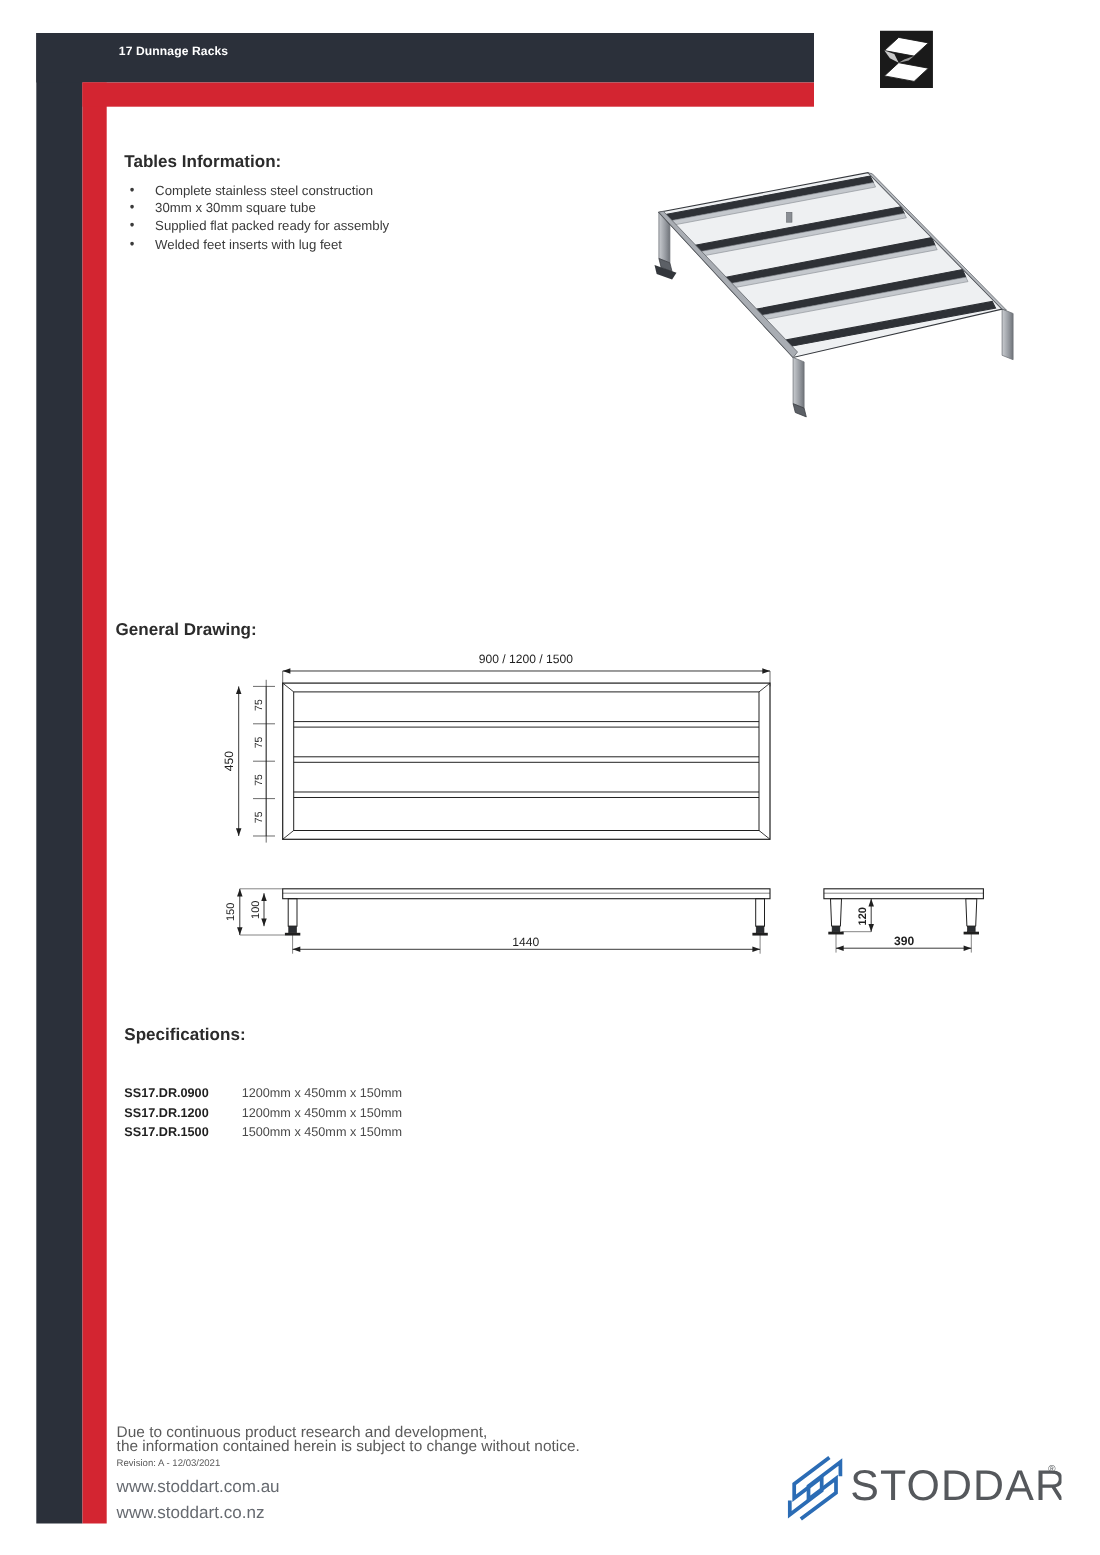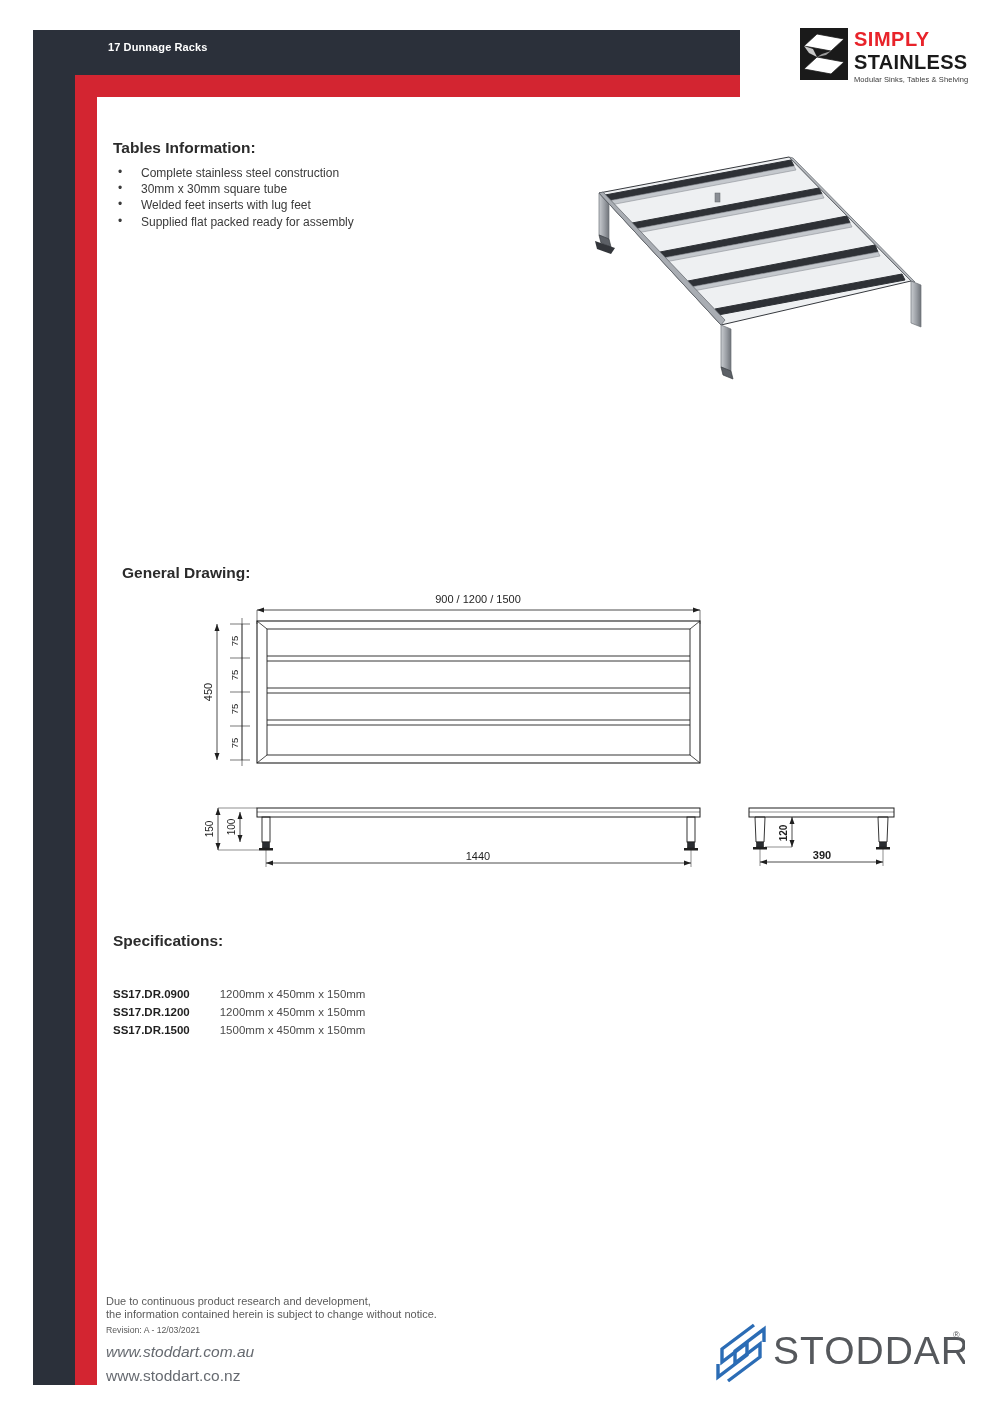--- a/index.html
+++ b/index.html
@@ -97,21 +97,21 @@
 
   
   .sec-heading {
     position: absolute;
     font-size: 15.5px;
     font-weight: bold;
     color: #2b2b2b;
     white-space: nowrap;
   }
   #h-product { left: 113px; top: 139px; }
-  #h-drawing { left: 122px; top: 564px; }
+  #h-drawing { left: 105px; top: 564px; }
   #h-specs   { left: 113px; top: 932px; }
 
   
   .bullets {
     position: absolute;
     left: 113px; top: 165px;
     width: 420px;
     list-style: none;
     margin: 0; padding: 0;
   }
@@ -164,21 +164,21 @@
     padding-right: 30px !important;
   }
   .spec-dims {
     color: #4a4a4a;
   }
 
   
   .footer-note {
     position: absolute;
     left: 106px; top: 1295px;
-    font-size: 11px;
+    font-size: 14px;
     color: #5a5a5a;
     line-height: 12.5px;
     white-space: nowrap;
   }
   .footer-rev {
     position: absolute;
     left: 106px; top: 1325px;
     font-size: 8.7px;
     color: #5a5a5a;
     white-space: nowrap;
@@ -215,34 +215,29 @@
   <div class="ss-logo">
     <div class="ss-mark">
       <svg width="48" height="52" viewBox="0 0 48 52">
         <rect x="0" y="0" width="48" height="52" fill="#1a1a1a"></rect>
         <polygon points="17,6 44,11 31,23 4,18" fill="#ffffff" stroke="#1a1a1a" stroke-width="0.8"></polygon>
         <polygon points="17,29 44,34 31,46 4,41" fill="#ffffff" stroke="#1a1a1a" stroke-width="0.8"></polygon>
         <polygon points="31,23 22,26 17,29 26,27" fill="#9a9a9a"></polygon>
         <polygon points="4,18 13,21 17,29 9,25" fill="#c8c8c8"></polygon>
       </svg>
     </div>
-    <div class="ss-text">
-      <div class="ss-simply">SIMPLY</div>
-      <div class="ss-stainless">STAINLESS</div>
-      <div class="ss-tagline">Modular Sinks, Tables &amp; Shelving</div>
-    </div>
   </div>
 
   <div class="sec-heading" id="h-product">Tables Information:</div>
 
   <ul class="bullets">
     <li>Complete stainless steel construction</li>
     <li>30mm x 30mm square tube</li>
+    <li>Supplied flat packed ready for assembly</li>
     <li>Welded feet inserts with lug feet</li>
-    <li>Supplied flat packed ready for assembly</li>
   </ul>
 
   <div class="photo">
     <svg width="350" height="245" viewBox="0 0 350 245">
       <defs>
         <linearGradient id="gsteel" x1="0" y1="0" x2="0" y2="1">
           <stop offset="0%" stop-color="#d8dadd"></stop>
           <stop offset="50%" stop-color="#a8acb2"></stop>
           <stop offset="100%" stop-color="#7d8187"></stop>
         </linearGradient>
@@ -435,21 +430,21 @@
     </tbody>
   </table>
 
   <div class="footer-note">
     <div>Due to continuous product research and development,</div>
     <div>the information contained herein is subject to change without notice.</div>
   </div>
 
   <div class="footer-rev">Revision: A - 12/03/2021</div>
 
-  <a class="footer-url" id="url-au" href="#" style="text-decoration:none;font-style:italic;">www.stoddart.com.au</a>
+  <a class="footer-url" id="url-au" href="#" style="text-decoration:none;">www.stoddart.com.au</a>
   <a class="footer-url" id="url-nz" href="#" style="text-decoration:none;">www.stoddart.co.nz</a>
 
   <div class="stoddart">
     <svg width="265" height="70" viewBox="0 0 265 70">
       <g fill="none" stroke="#2b6cb5" stroke-width="3.4" stroke-linejoin="miter">
         <path d="M54 7 L22 31 L22 44 L47 25 L47 37 L18 59 L18 46"></path>
         <path d="M28 63 L60 39 L60 26 L35 45 L35 33 L64 11 L64 24"></path>
       </g>
       <text x="73" y="46" font-family="Liberation Sans, sans-serif" font-size="39" font-weight="normal" letter-spacing="1" fill="#55585c">STODDART</text>
       <text x="253" y="20" font-family="Liberation Sans, sans-serif" font-size="9" fill="#55585c">®</text>

